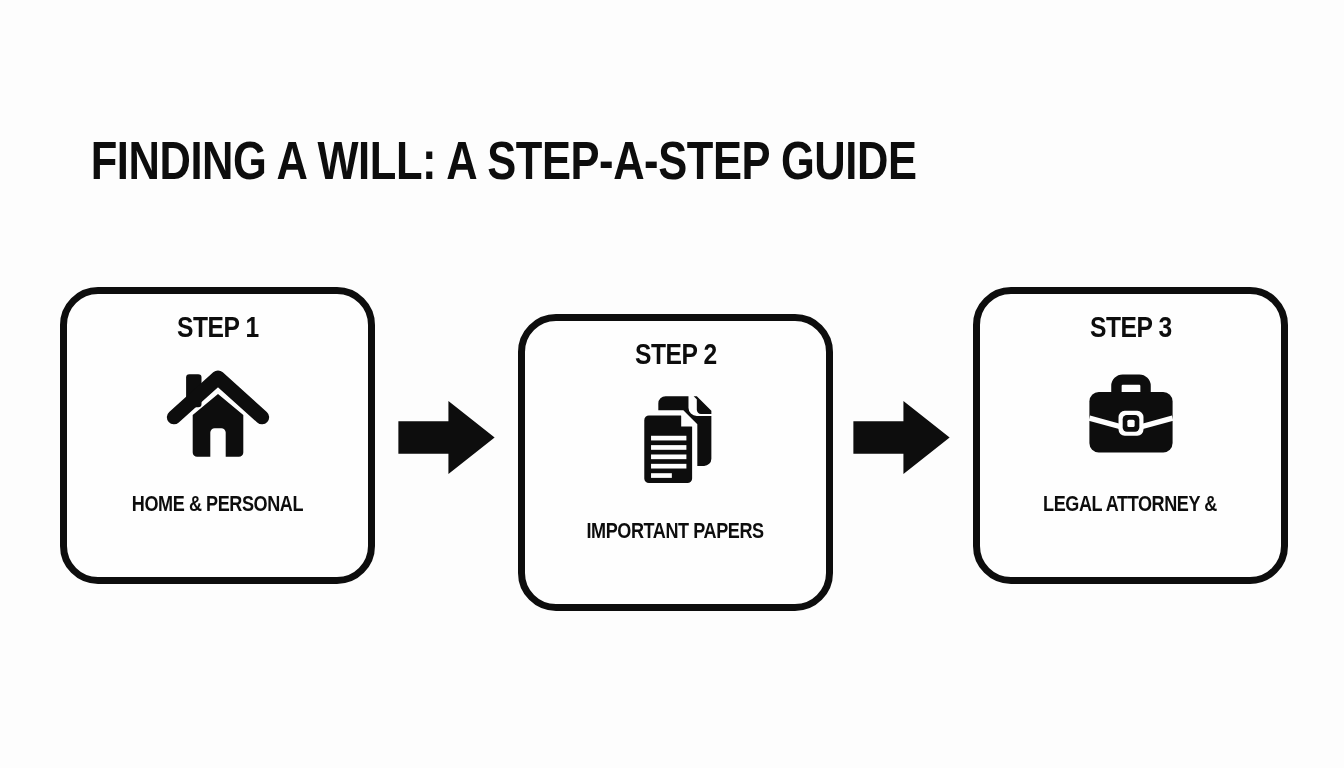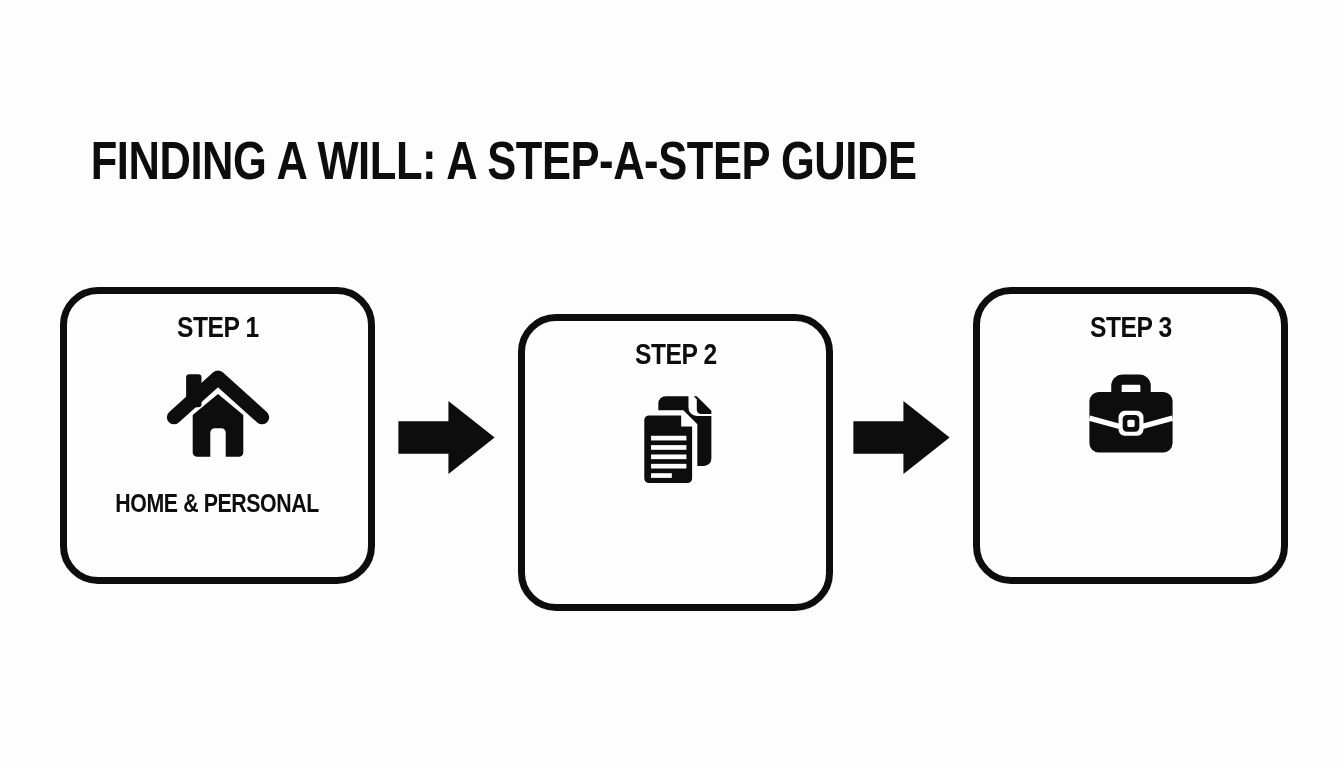--- a/index.html
+++ b/index.html
@@ -56,21 +56,21 @@
   }
   .icon-wrap {
     height: 142px;
     display: flex;
     align-items: center;
     justify-content: center;
   }
   .icon-wrap svg { display: block; }
   .step-label {
     text-align: center;
-    font-size: 26px;
+    font-size: 22px;
     font-weight: 700;
     line-height: 35px;
     white-space: nowrap;
   }
   .arrow {
     position: absolute;
     top: 399px;
   }
   .arrow-1 { left: 398px; }
   .arrow-2 { left: 853px; }
@@ -123,20 +123,21 @@
         <path d="M55 23 L67 35 L55 35 Z" fill="#fefefe"></path>
 
         <rect x="26" y="44" width="34" height="4.5" fill="#fefefe"></rect>
         <rect x="26" y="53" width="34" height="4.5" fill="#fefefe"></rect>
         <rect x="26" y="62" width="34" height="4.5" fill="#fefefe"></rect>
         <rect x="26" y="71" width="34" height="4.5" fill="#fefefe"></rect>
         <rect x="26" y="80" width="20" height="4.5" fill="#fefefe"></rect>
       </svg>
     </div>
     <div class="step-label">
+      <div><span class="cond">IMPORTANT PAPERS</span></div>
     </div>
   </div>
 
   <div class="arrow arrow-2">
     <svg width="97" height="77" viewBox="0 0 100 80">
       <path class="ink" d="M0 23 L52 23 L52 2 L100 40 L52 78 L52 57 L0 57 Z"></path>
     </svg>
   </div>
 
   <div class="step-box box-3">
@@ -151,16 +152,17 @@
         <rect class="ink" x="10" y="28" width="80" height="58" rx="9"></rect>
 
         <path d="M10 53 L50 64 L90 53" fill="none" stroke="#fefefe" stroke-width="5"></path>
 
         <rect x="38" y="46" width="24" height="24" rx="6" fill="#fefefe"></rect>
         <rect class="ink" x="42" y="50" width="16" height="16" rx="4"></rect>
         <rect x="46.5" y="54.5" width="7" height="7" rx="1.5" fill="#fefefe"></rect>
       </svg>
     </div>
     <div class="step-label">
+      <div><span class="cond">LEGAL ATTORNEY &amp;</span></div>
     </div>
   </div>
 
 </div>
 
 </body></html>

